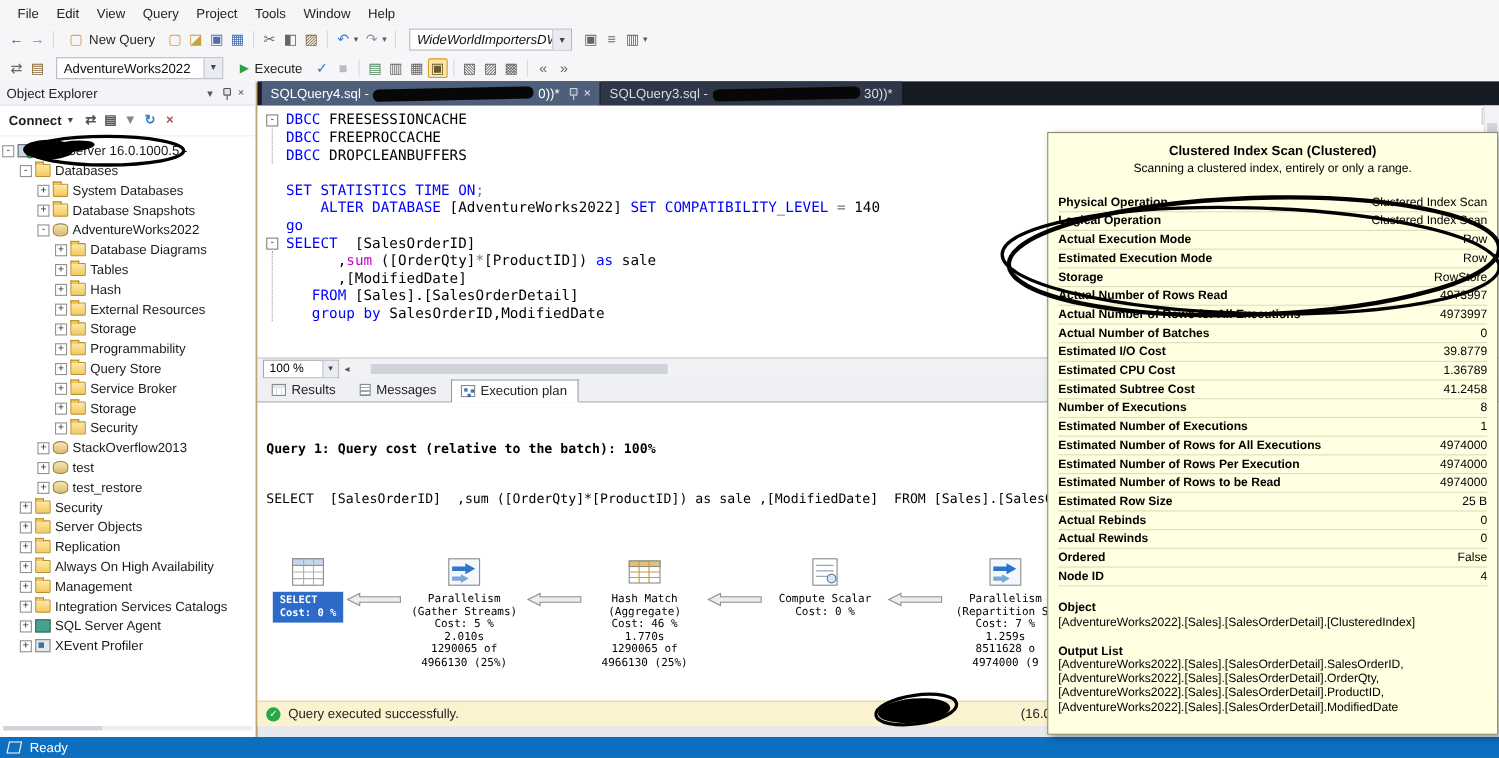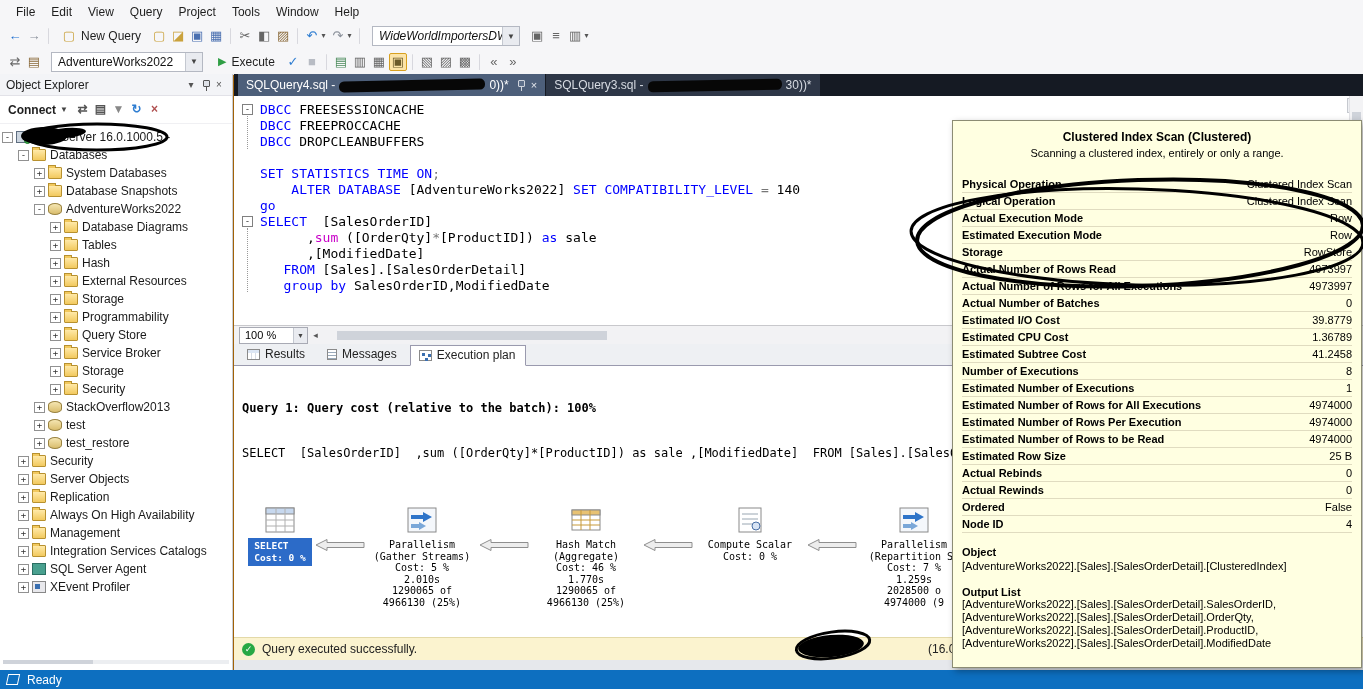--- a/index.html
+++ b/index.html
@@ -556,21 +556,21 @@
           </div>
           <div class="plan-arrow"><svg width="52" height="16" viewBox="0 0 52 16">
               <path d="M2 8 L13 2.5 V5.5 H50 V10.5 H13 V13.5 Z" fill="#ededed" stroke="#8f8f8f"></path>
             </svg></div>
           <div class="plan-node">
             <div class="pn-icon"><svg width="30" height="26" viewBox="0 0 30 26">
                 <rect x="1" y="1" width="28" height="24" fill="#f4f7fb" stroke="#8a8a8a"></rect>
                 <path d="M4 8 h12 v-3 l9 5 -9 5 v-3 H4 z" fill="#2e74c9"></path>
                 <path d="M4 17 h8 v-2 l7 4 -7 4 v-2 H4 z" fill="#7aa7d8"></path>
               </svg></div>
-            <div class="pn-lines"><div>Parallelism</div><div>(Repartition St</div><div>Cost: 7 %</div><div>1.259s</div><div>2028500 o</div><div>4974000 (9</div></div>
+            <div class="pn-lines"><div>Parallelism</div><div>(Repartition St</div><div>Cost: 7 %</div><div>1.259s</div><div>8511628 o</div><div>4974000 (9</div></div>
           </div>
         </div>
     </div>
 
     <div class="exec-status">
       <span class="ok-icon">✓</span>
       <span>Query executed successfully.</span>
       <span class="status-right">
         <span style="width:58px"></span>
         <span>(16.0 RTM)</span>

